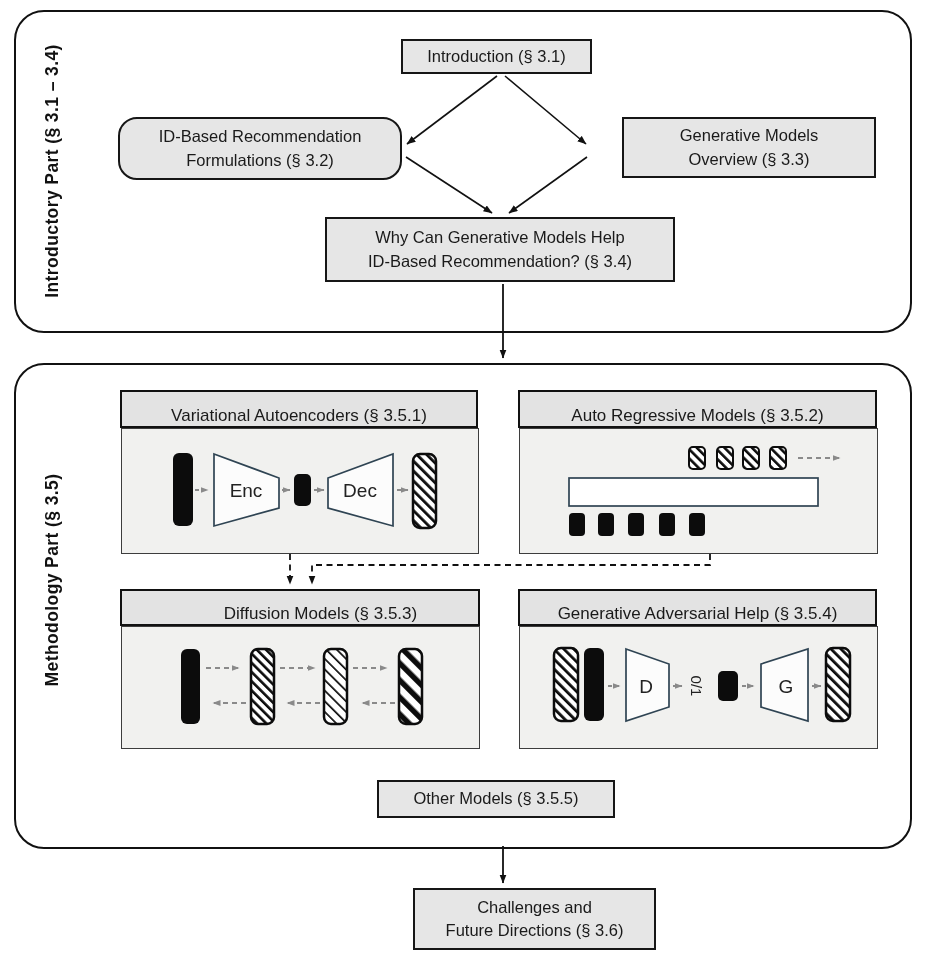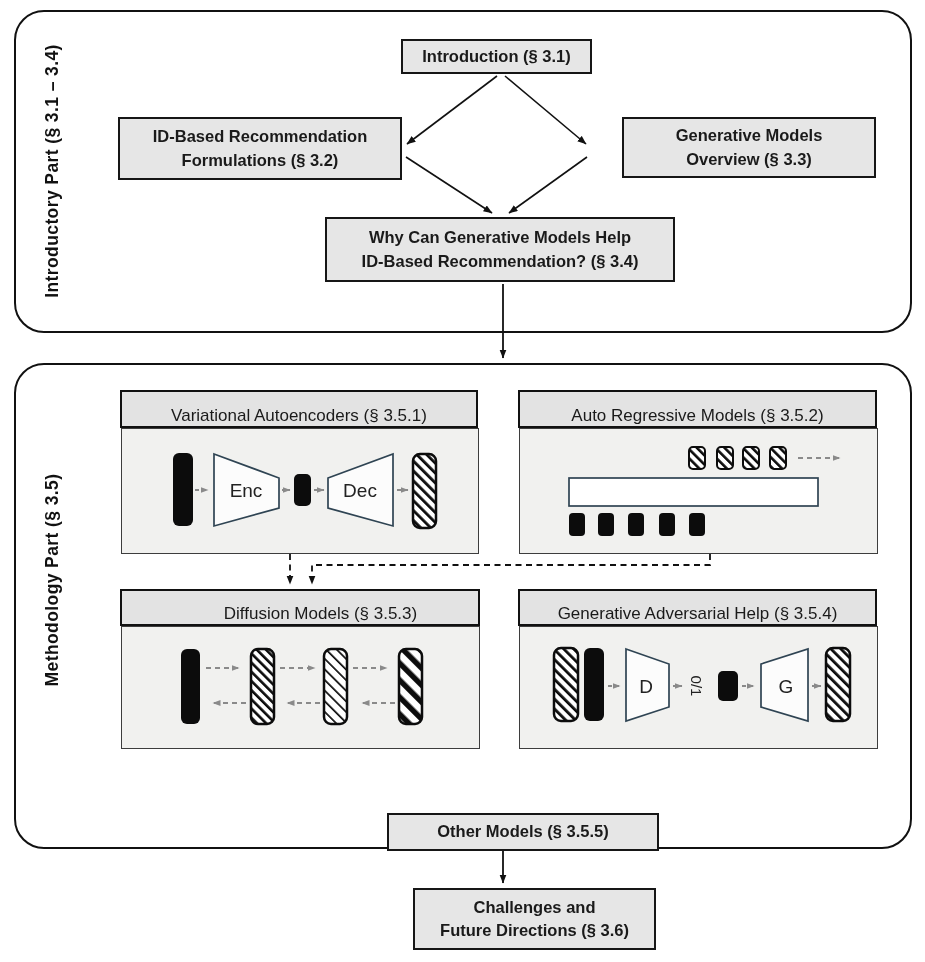--- a/index.html
+++ b/index.html
@@ -10,21 +10,21 @@
   .container{
     position:absolute;background:#ffffff;border:2.5px solid #111;border-radius:30px;
   }
   .vlabel{
     position:absolute;transform:translate(-50%,-50%) rotate(-90deg);
     white-space:nowrap;font-weight:bold;font-size:17.5px;letter-spacing:.4px;color:#111;
   }
   .node{
     position:absolute;background:#e6e6e6;border:2px solid #161616;
     display:flex;align-items:center;justify-content:center;text-align:center;
-    font-size:16.5px;line-height:1.42;white-space:pre-line;z-index:4;box-sizing:border-box;font-weight:bold;
+    font-size:16.5px;line-height:1.42;white-space:pre-line;z-index:4;box-sizing:border-box;
   }
   .node.thick{border-width:2.5px;}
   .card-head{
     position:absolute;background:#e3e3e3;border:2.5px solid #111;box-sizing:border-box;
     display:flex;align-items:flex-end;justify-content:center;font-size:17px;z-index:4;
   }
   .card-body{
     position:absolute;background:#f1f1ef;border:1.4px solid #3d3d3d;box-sizing:border-box;z-index:3;
   }
   .card-body svg{position:absolute;left:0;top:0;}
@@ -76,21 +76,21 @@
     <path d="M587,157 L509,213" stroke="#111" stroke-width="1.6" fill="none" marker-end="url(#mBlack)"></path>
     <path d="M503,284 L503,358" stroke="#111" stroke-width="1.8" fill="none" marker-end="url(#mBlack)"></path>
     <path d="M290,554 L290,584" stroke="#111" stroke-width="1.8" stroke-dasharray="6 4.5" fill="none" marker-end="url(#mBlack)"></path>
     <path d="M710,554 L710,565 L312,565 L312,584" stroke="#111" stroke-width="1.8" stroke-dasharray="6 4.5" fill="none" marker-end="url(#mBlack)"></path>
     <path d="M503,846 L503,883" stroke="#111" stroke-width="1.8" fill="none" marker-end="url(#mBlack)"></path>
   </svg>
 
   <div class="node" style="left:401px;top:39px;width:191px;height:35px;">
     <span>Introduction (§ 3.1)</span>
   </div>
-  <div class="node" style="left:118px;top:117px;width:284px;height:63px;">
+  <div class="node" style="left:118px;top:117px;width:284px;height:63px;border-radius:19px;">
     <span>ID-Based Recommendation
 Formulations (§ 3.2)</span>
   </div>
   <div class="node" style="left:589px;top:117px;width:254px;height:61px;margin-left:33px;">
     <span>Generative Models
 Overview (§ 3.3)</span>
   </div>
   <div class="node thick" style="left:325px;top:217px;width:350px;height:65px;">
     <span>Why Can Generative Models Help
 ID-Based Recommendation? (§ 3.4)</span>
@@ -166,21 +166,21 @@
       <text x="176" y="59" text-anchor="middle" dominant-baseline="central" font-size="15" fill="#222" transform="rotate(90 176 59)">0/1</text>
       <rect x="198" y="44" width="20" height="30" rx="5" fill="#0c0c0c"></rect>
       <path d="M222,59 L234,59" stroke="#8a8a8a" stroke-width="2" stroke-dasharray="4 3" marker-end="url(#mGray)"></path>
       <polygon points="241,37 288,22 288,94 241,80" fill="#fcfcfc" stroke="#2f4453" stroke-width="1.7"></polygon>
       <text x="266" y="59" text-anchor="middle" dominant-baseline="central" font-size="19" fill="#222">G</text>
       <path d="M292,59 L301,59" stroke="#8a8a8a" stroke-width="2" stroke-dasharray="4 3" marker-end="url(#mGray)"></path>
       <rect x="306" y="21" width="24" height="73" rx="7" fill="url(#hatchMid)" stroke="#0c0c0c" stroke-width="2.5"></rect>
     </svg>
   </div>
 
-  <div class="node thick" style="left:387px;top:780px;width:272px;height:38px;margin-top:33px;">
+  <div class="node thick" style="left:377px;top:780px;width:238px;height:38px;">
     <span>Other Models (§ 3.5.5)</span>
   </div>
   <div class="node thick" style="left:377px;top:888px;width:243px;height:62px;margin-left:36px;">
     <span>Challenges and
 Future Directions (§ 3.6)</span>
   </div>
 
 </div>
 
 </body></html>

